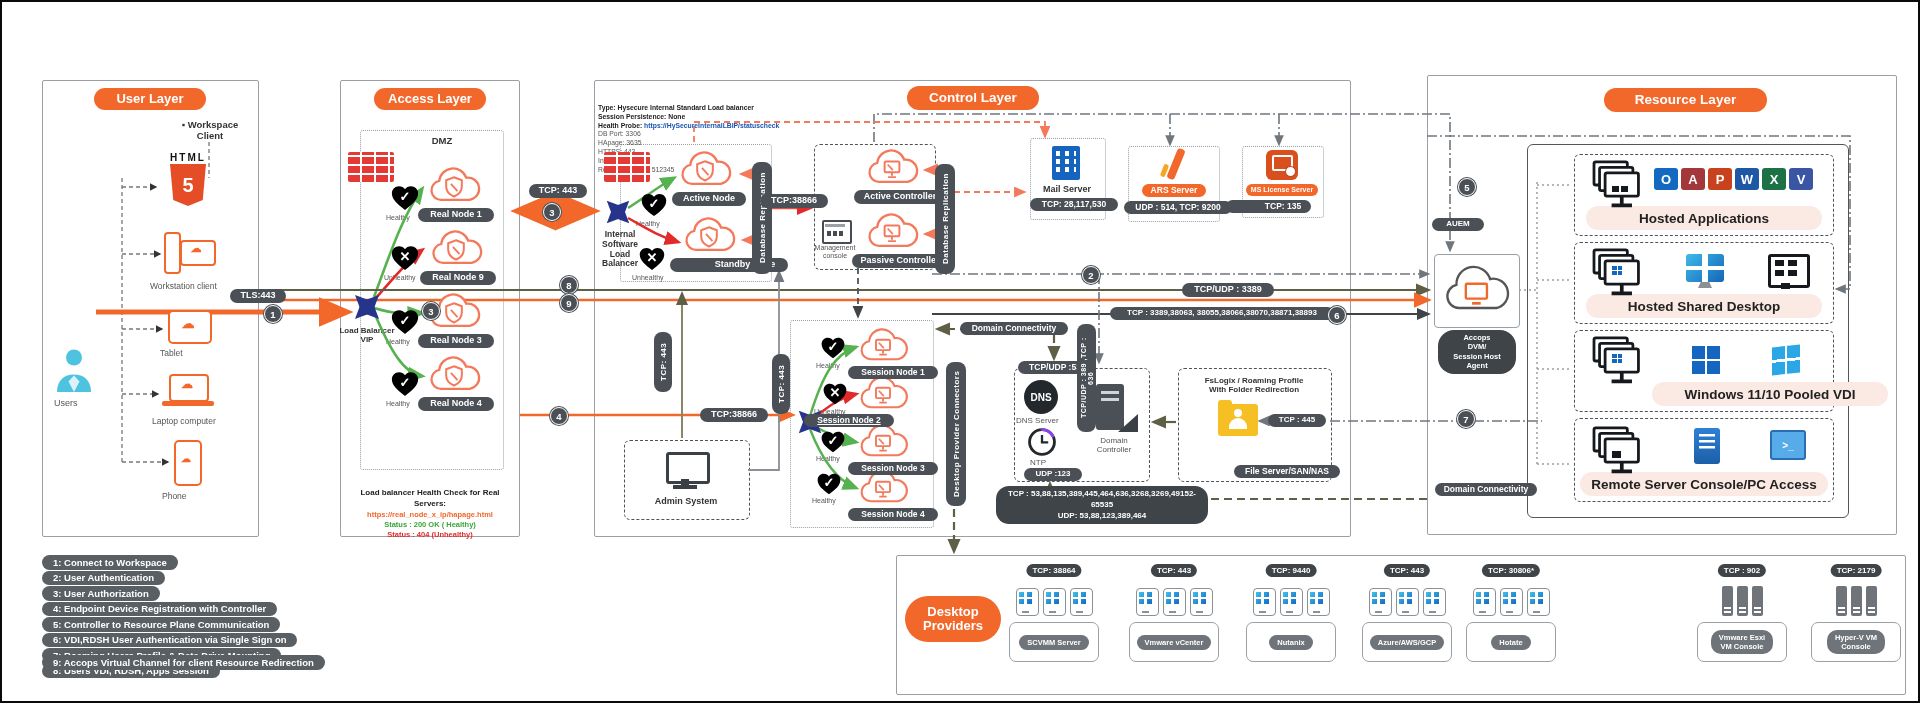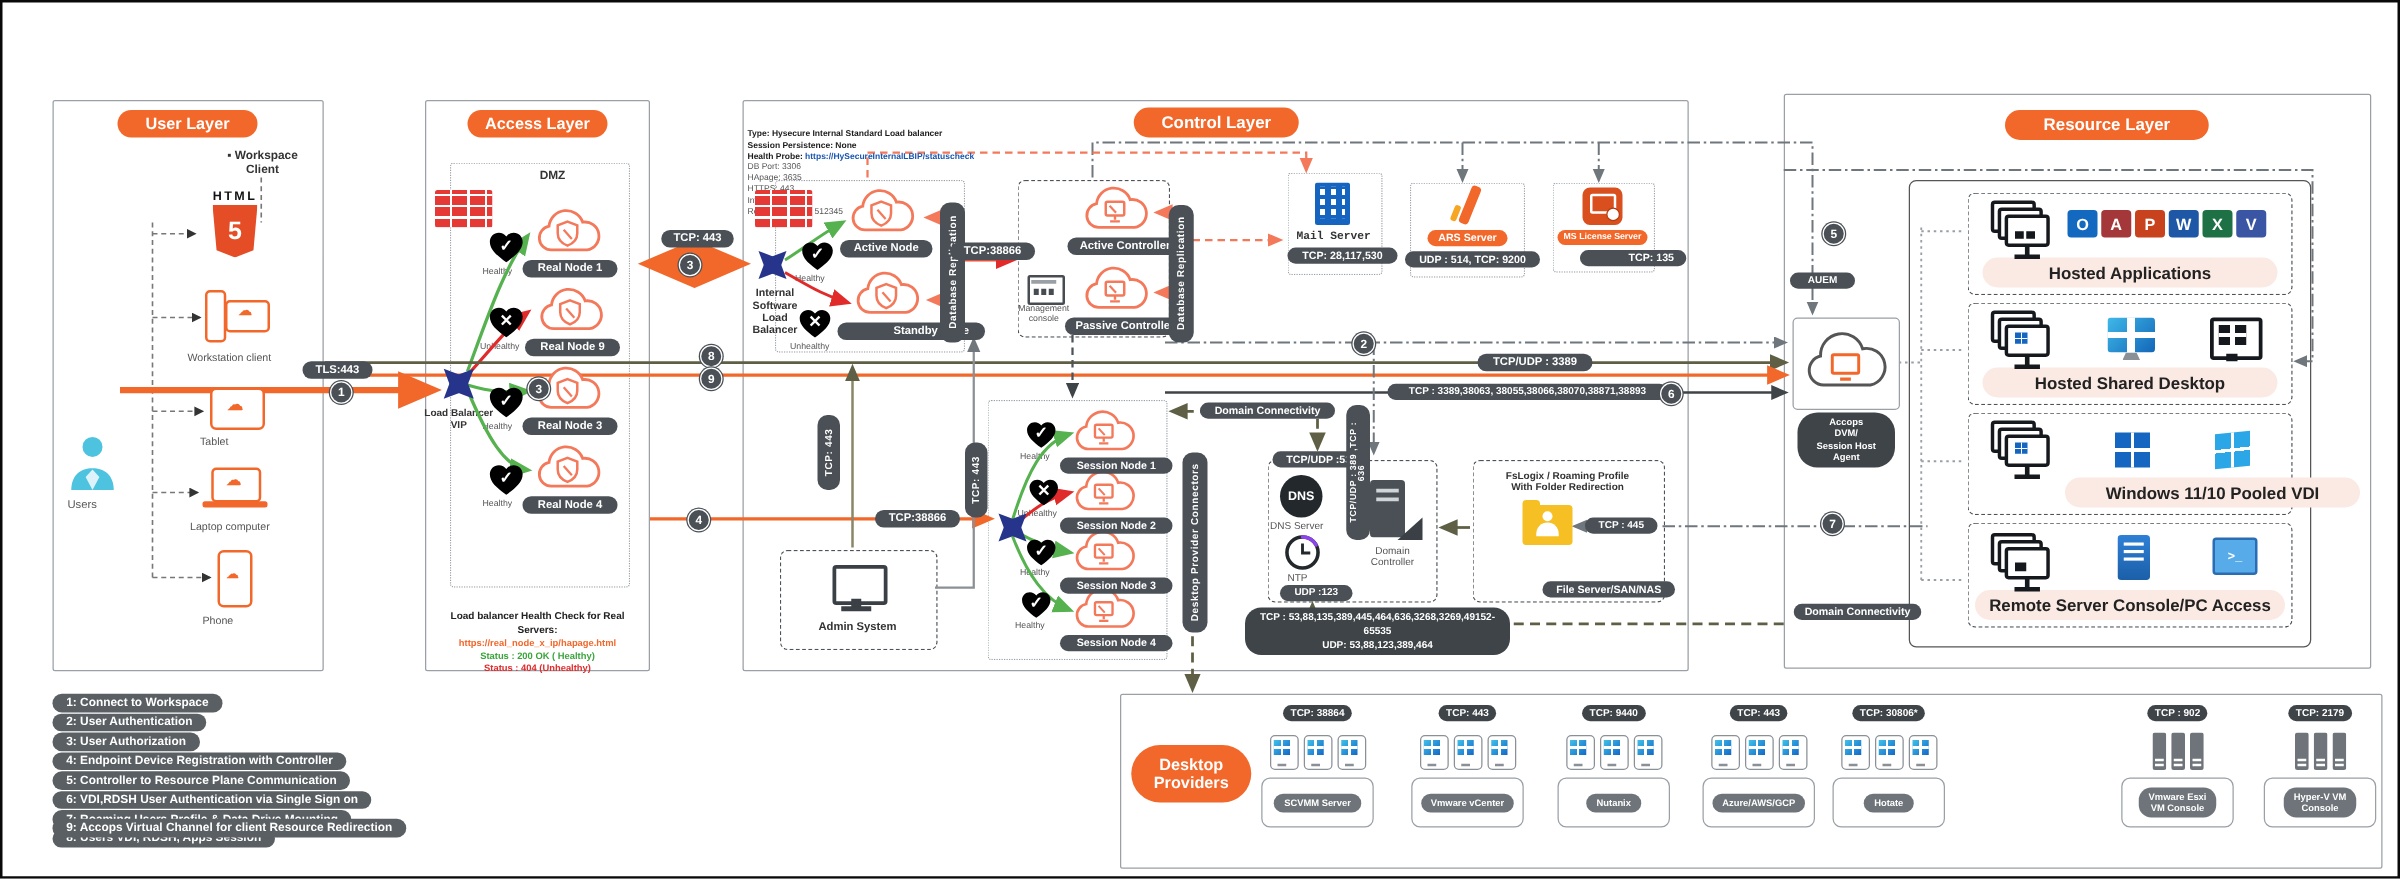--- a/index.html
+++ b/index.html
@@ -417,21 +417,21 @@
       <span class="heart-mark">✓</span>
     </div>
   <div class="small" style="left:384px;top:398px;width:38px;"><span>Healthy</span></div>
 
   <svg class="abs z5" style="left:350px;top:290px;width:30px;height:30px;">
       <use href="#sym-lb"></use>
     </svg>
   <div class="lbl" style="left:330px;top:324px;width:70px;font-size:8px;"><span>Load Balancer
 VIP</span></div>
 
-  <div class="badge" style="left:240px;top:287px;width:44px;"><span>TLS:443</span></div>
+  <div class="badge" style="left:228px;top:287px;width:44px;"><span>TLS:443</span></div>
   <div class="circle" style="left:262px;top:303px;">
       <span>1</span>
     </div>
   <div class="circle" style="left:420px;top:300px;">
       <span>3</span>
     </div>
 
   <div class="abs" style="left:342px;top:486px;width:172px;text-align:center;line-height:1.35;z-index:5;">
     <div style="font-size:8px;font-weight:bold;color:#222;">Load balancer Health Check for Real Servers:</div>
     <div style="font-size:7.5px;font-weight:bold;color:#f2672a;">https://real_node_x_ip/hapage.html</div>
@@ -510,39 +510,39 @@
   <svg class="abs z5" style="left:862px;top:210px;width:56px;height:40px;">
       <use href="#sym-cloud-monitor"></use>
     </svg>
   <div class="badge" style="left:850px;top:252px;width:84px;"><span>Passive Controller</span></div>
   <div class="vbadge" style="left:933px;top:162px;width:16px;height:98px;">
       <span>Database Replication</span>
     </div>
 
   <div class="dot-frame" style="left:1028px;top:136px;width:74px;height:80px;"></div>
   <div class="building" style="left:1050px;top:144px;"></div>
-  <div class="lbl" style="left:1030px;top:182px;width:70px;font-size:9px;font-family:Liberation Mono, monospace;"><span>Mail Server</span></div>
+  <div class="lbl" style="left:1030px;top:182px;width:70px;font-size:9px;"><span>Mail Server</span></div>
   <div class="badge" style="left:1028px;top:196px;width:76px;font-size:8.5px;"><span>TCP: 28,117,530</span></div>
 
   <div class="dot-frame" style="left:1126px;top:144px;width:90px;height:74px;"></div>
   <div class="ars-logo" style="left:1152px;top:148px;">
       <div class="bar"></div>
       <div class="bar2"></div>
     </div>
   <div class="pill" style="left:1140px;top:182px;width:64px;height:13px;font-size:8.5px;border-radius:8px;">
       <span>ARS Server</span>
     </div>
   <div class="badge" style="left:1122px;top:199px;width:96px;font-size:8.5px;"><span>UDP : 514, TCP: 9200</span></div>
 
   <div class="dot-frame" style="left:1240px;top:144px;width:80px;height:70px;"></div>
   <div class="mslic" style="left:1264px;top:148px;"></div>
   <div class="pill" style="left:1244px;top:182px;width:72px;height:12px;font-size:7px;border-radius:8px;">
       <span>MS License Server</span>
     </div>
-  <div class="badge" style="left:1262px;top:198px;width:44px;font-size:8.5px;padding-left:35px;"><span>TCP: 135</span></div>
+  <div class="badge" style="left:1224px;top:198px;width:44px;font-size:8.5px;padding-left:35px;"><span>TCP: 135</span></div>
 
   <div class="badge" style="left:1180px;top:281px;width:80px;"><span>TCP/UDP : 3389</span></div>
   <div class="badge" style="left:1108px;top:305px;width:212px;font-size:8px;"><span>TCP : 3389,38063, 38055,38066,38070,38871,38893</span></div>
   <div class="circle" style="left:558px;top:274px;">
       <span>8</span>
     </div>
   <div class="circle" style="left:558px;top:292px;">
       <span>9</span>
     </div>
   <div class="circle" style="left:1080px;top:264px;">
@@ -561,21 +561,21 @@
     </svg>
   <div class="badge" style="left:698px;top:406px;width:56px;"><span>TCP:38866</span></div>
 
   <svg class="abs z5" style="left:854px;top:325px;width:54px;height:38px;">
       <use href="#sym-cloud-monitor"></use>
     </svg>
   <div class="badge" style="left:846px;top:364px;width:78px;font-size:8.5px;"><span>Session Node 1</span></div>
   <svg class="abs z5" style="left:854px;top:373px;width:54px;height:38px;">
       <use href="#sym-cloud-monitor"></use>
     </svg>
-  <div class="badge" style="left:846px;top:412px;width:78px;font-size:8.5px;"><span>Session Node 2</span></div>
+  <div class="badge" style="left:802px;top:412px;width:78px;font-size:8.5px;text-decoration:underline;"><span>Session Node 2</span></div>
   <svg class="abs z5" style="left:854px;top:421px;width:54px;height:38px;">
       <use href="#sym-cloud-monitor"></use>
     </svg>
   <div class="badge" style="left:846px;top:460px;width:78px;font-size:8.5px;"><span>Session Node 3</span></div>
   <svg class="abs z5" style="left:854px;top:467px;width:54px;height:38px;">
       <use href="#sym-cloud-monitor"></use>
     </svg>
   <div class="badge" style="left:846px;top:506px;width:78px;font-size:8.5px;"><span>Session Node 4</span></div>
 
   <div class="heart green" style="left:818px;top:334px;width:26px;height:24px;">

